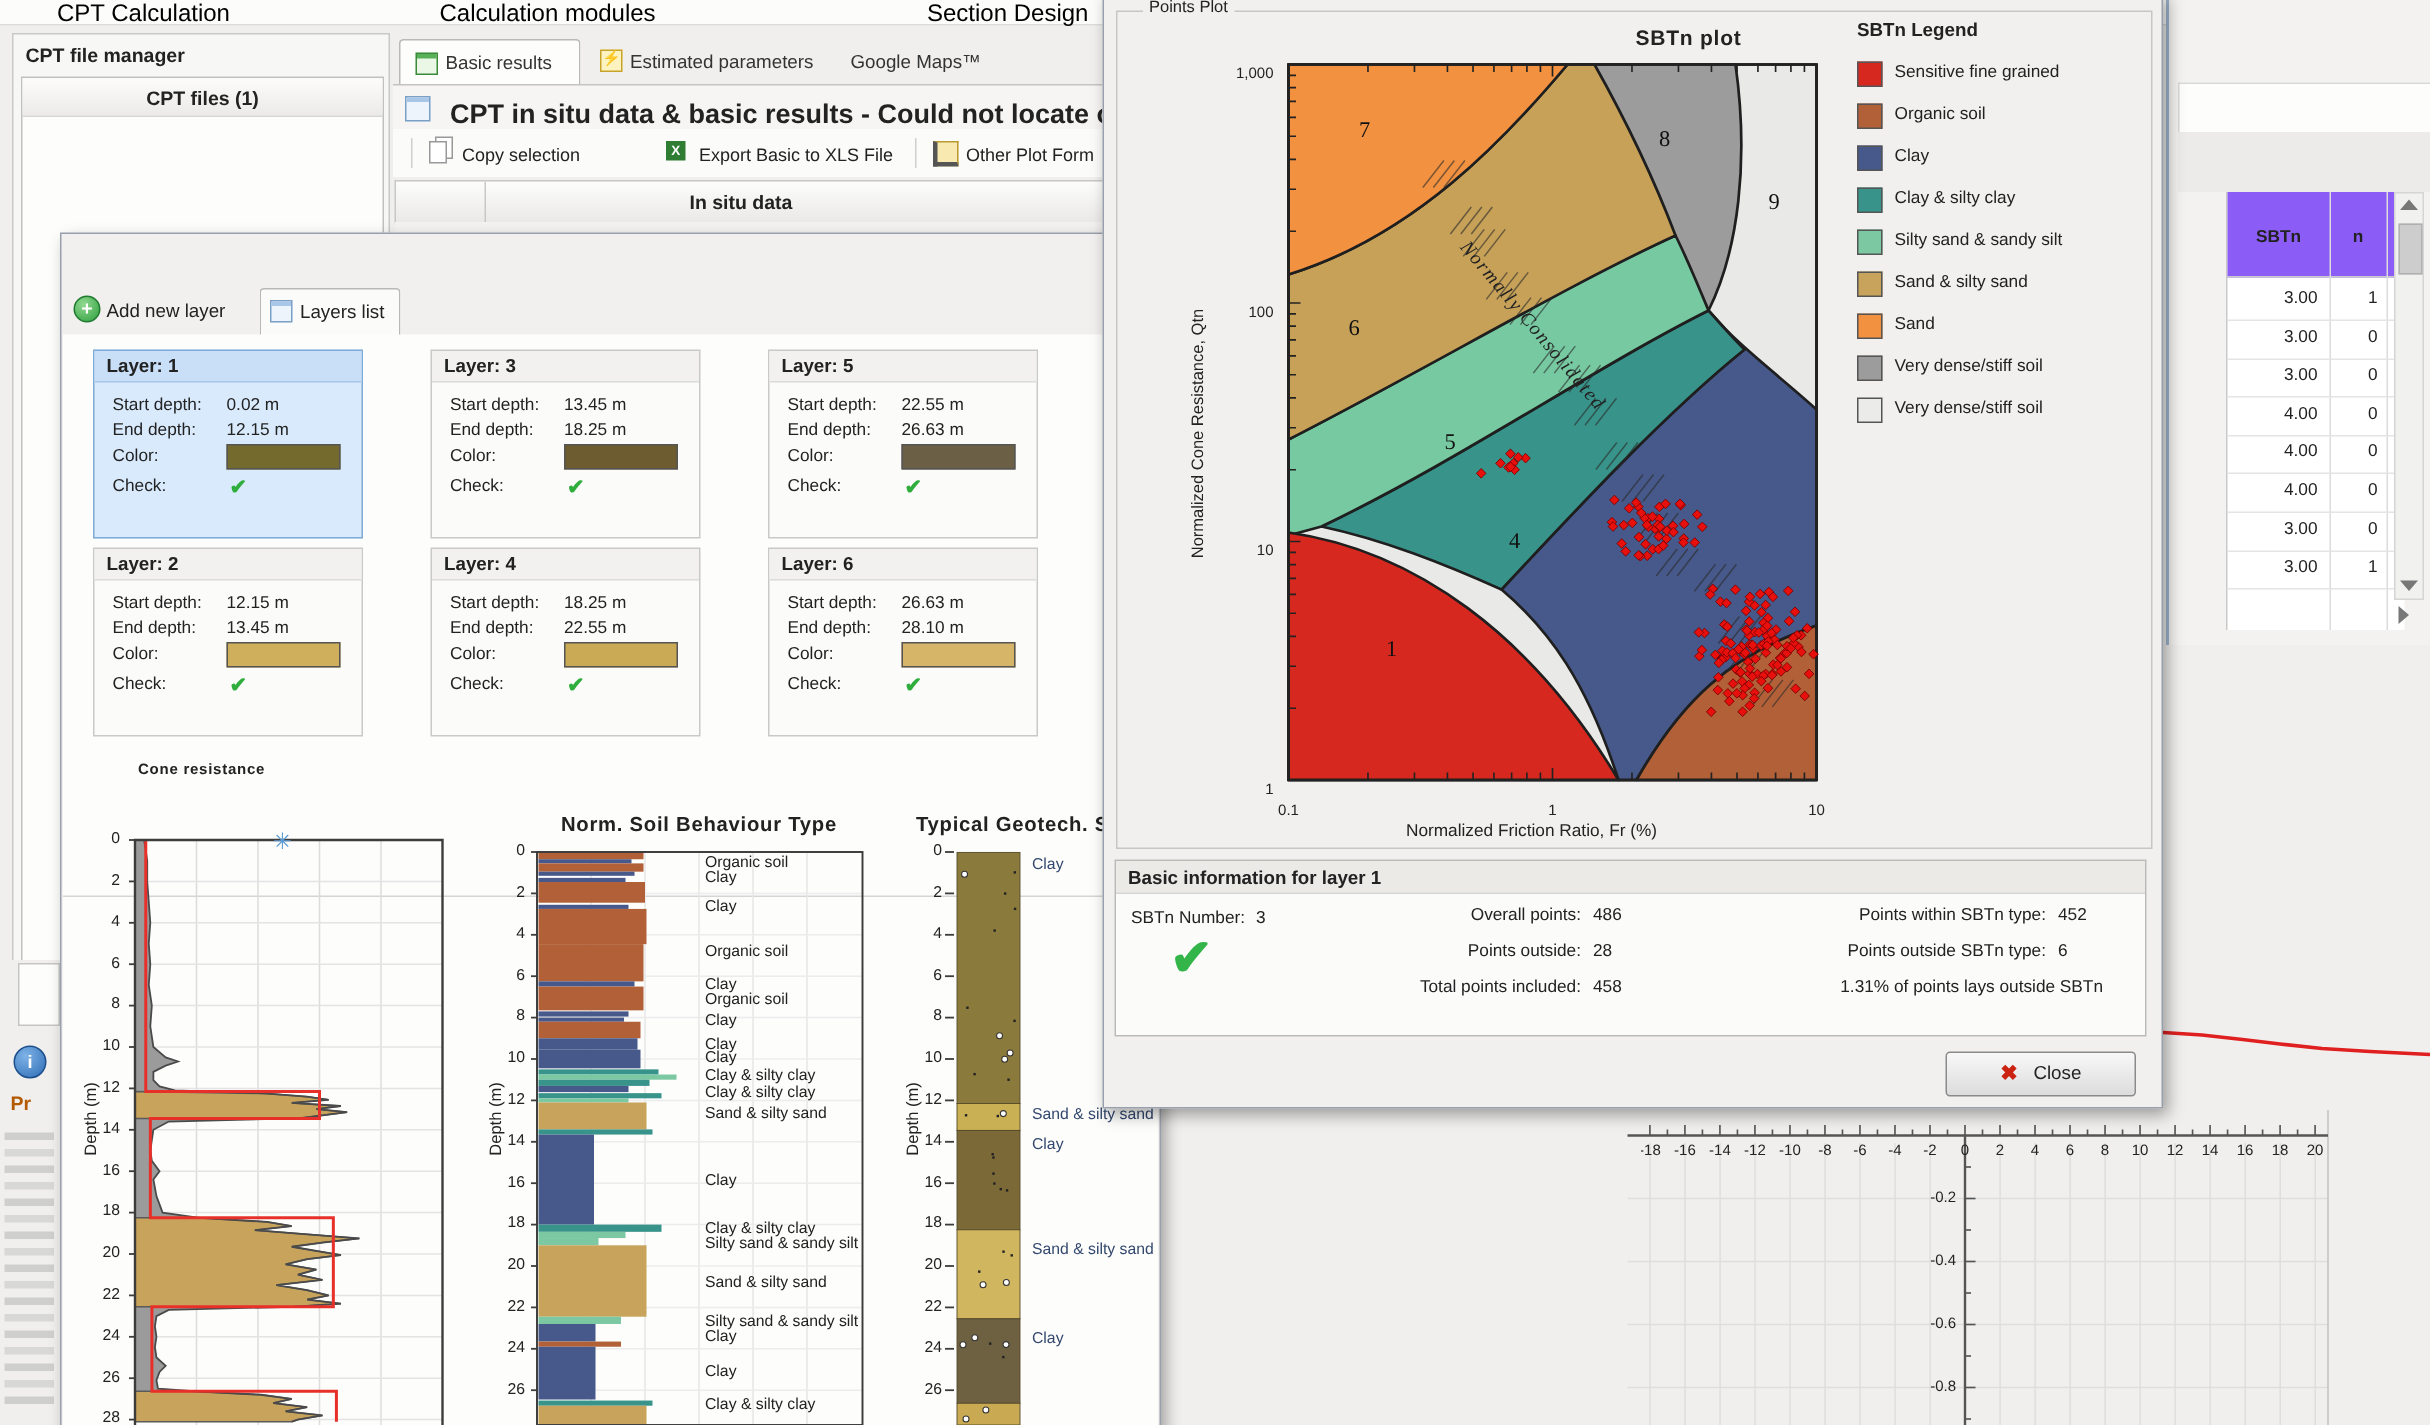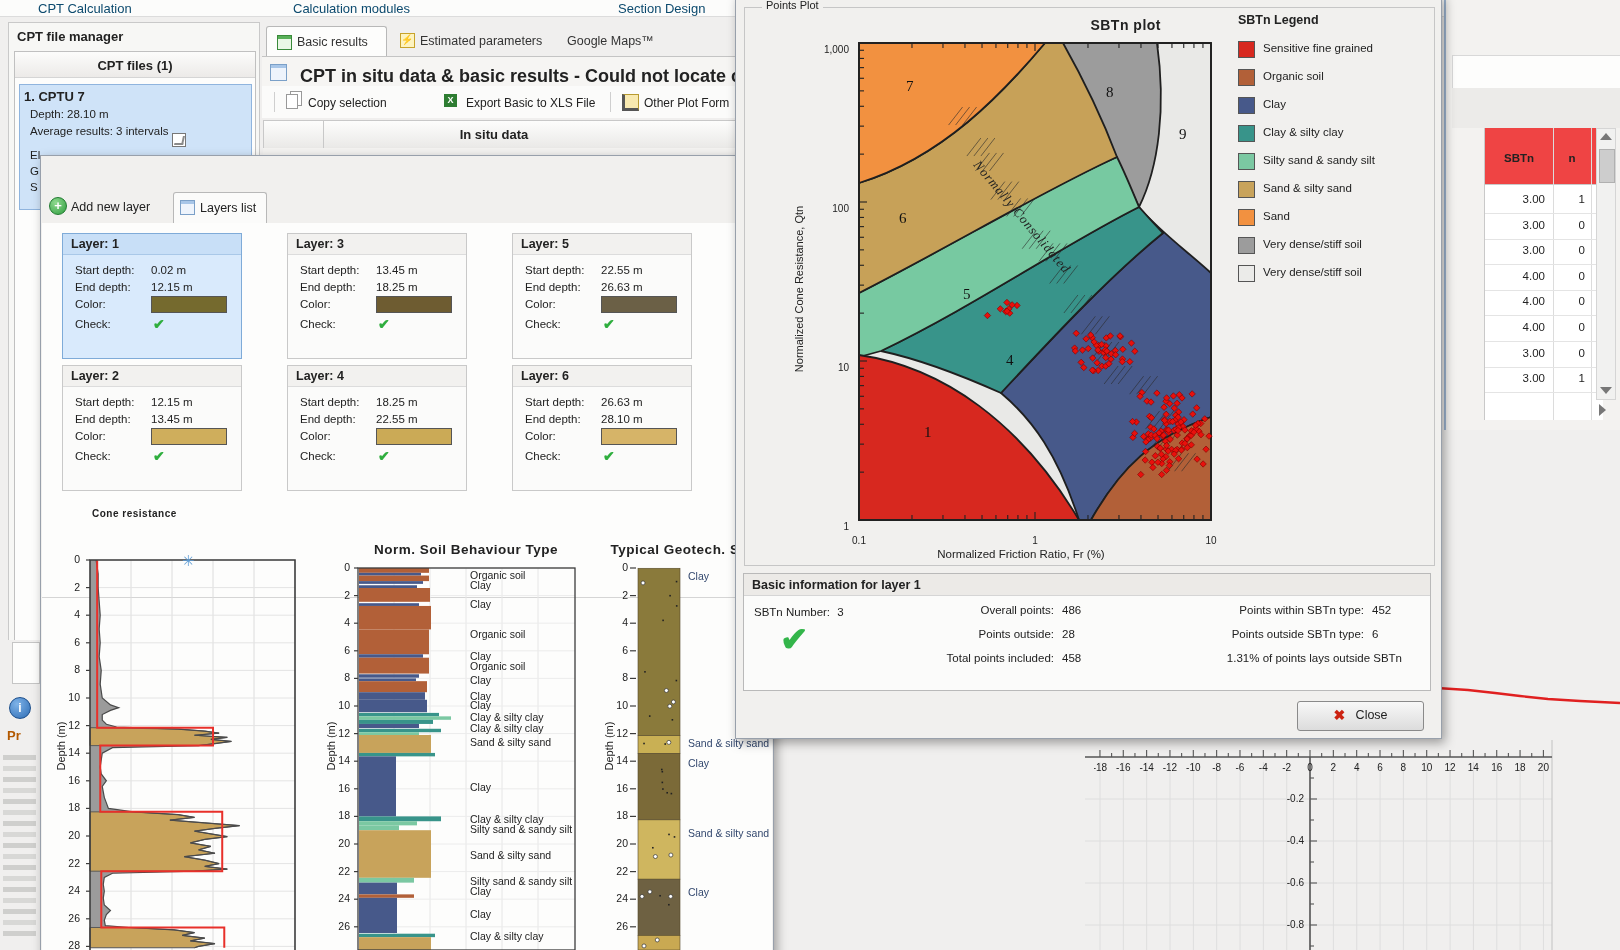--- a/index.html
+++ b/index.html
@@ -1,21 +1,21 @@
 <!DOCTYPE html>
 <html><head>
 <meta charset="utf-8">
 <style>
   html,body{margin:0;padding:0;background:#e8e8e6;}
   #screen{position:relative;width:1620px;height:950px;overflow:hidden;background:#f0efee;
     font-family:"Liberation Sans",sans-serif;color:#222;}
   .abs{position:absolute;}
   .b{font-weight:bold;}
   .panel{background:#f7f7f5;border:1px solid #c9c9c9;}
-  .menu-item{font-size:13px;color:#0c4a6e;}
+  .menu-item{font-size:16px;color:#000000;}
   .tab{font-size:12.5px;color:#333;}
   .card{background:#fbfbfa;border:1px solid #c9c9c9;font-size:11.5px;}
   .card.sel{background:#d9eafc;border:1px solid #7fabd8;}
   .card-head{height:21px;border-bottom:1px solid #dcdcdc;background:#f2f1ef;
     font-weight:bold;font-size:12.5px;padding:3px 0 0 8px;box-sizing:border-box;}
   .card.sel .card-head{background:#c8dff7;border-bottom:1px solid #a9c8e8;}
   .check{color:#2fae3e;font-weight:bold;font-size:14px;line-height:12px;}
   .dlg{background:#f1f0ee;border:1px solid #98a0ab;box-shadow:3px 4px 10px rgba(0,0,0,.35);}
   .gbox{border:1px solid #c6c6c6;background:#f1f0ee;}
   .swatch{border:1px solid #555;}
@@ -31,31 +31,20 @@
   <div class="abs" style="left:0;top:0;width:1620px;height:16px;background:#fcfcfb;border-bottom:1px solid #dcdcdc;">
     <span class="abs menu-item" style="left:38px;top:1px;">CPT Calculation</span>
     <span class="abs menu-item" style="left:293px;top:1px;">Calculation modules</span>
     <span class="abs menu-item" style="left:618px;top:1px;">Section Design</span>
   </div>
 
   <div class="abs panel" style="left:8px;top:22px;width:250px;height:626px;">
     <div class="abs b" style="left:8px;top:6px;font-size:13px;">CPT file manager</div>
     <div class="abs" style="left:5px;top:28px;width:240px;height:590px;background:#fdfdfc;border:1px solid #c0c0c0;">
       <div class="abs b" style="left:0;top:0;width:240px;height:26px;text-align:center;padding-top:6px;box-sizing:border-box;font-size:13px;background:linear-gradient(#fcfcfb,#eceae8);border-bottom:1px solid #d5d5d5;">CPT files (1)</div>
-      <div class="abs" style="left:4px;top:32px;width:231px;height:124px;background:#cfe3f8;border:1px solid #8fb4de;">
-        <div class="abs b" style="left:4px;top:4px;font-size:13px;">1. CPTU 7</div>
-        <div class="abs" style="left:10px;top:23px;font-size:11.5px;">Depth: 28.10 m</div>
-        <div class="abs" style="left:10px;top:40px;font-size:11.5px;">Average results: 3 intervals</div>
-        <div class="abs" style="left:152px;top:48px;width:12px;height:12px;background:#fff;border:1px solid #777;">
-          <div class="abs" style="left:2px;top:2px;width:7px;height:7px;border-right:2px solid #8a8a8a;border-bottom:2px solid #8a8a8a;transform:skewX(-12deg);"></div>
-        </div>
-        <div class="abs" style="left:10px;top:64px;font-size:11.5px;">El</div>
-        <div class="abs" style="left:10px;top:80px;font-size:11.5px;">G</div>
-        <div class="abs" style="left:10px;top:96px;font-size:11.5px;">S</div>
-      </div>
     </div>
   </div>
 
   <div class="abs" style="left:0;top:640px;width:44px;height:310px;background:#f0efee;">
     <div class="abs" style="left:12px;top:2px;width:26px;height:40px;background:#fdfdfc;border:1px solid #c5c5c5;"></div>
     <div class="abs" style="left:9px;top:57px;width:20px;height:20px;border-radius:50%;background:radial-gradient(circle at 35% 30%,#7fb3e8,#2d6cb4);border:1px solid #1d4f8c;color:#fff;font-size:12px;font-weight:bold;text-align:center;line-height:20px;">i</div>
     <div class="abs b" style="left:7px;top:88px;font-size:13px;color:#b35900;">Pr</div>
     <div id="tiny-rows">
         <div style="position: absolute; left: 3px; top: 115px; width: 33px; height: 5px; background: rgb(207, 207, 205);"></div>
         <div style="position: absolute; left: 3px; top: 126px; width: 33px; height: 5px; background: rgb(216, 216, 214);"></div>
@@ -446,21 +435,21 @@
       <div style="position: absolute; left: 688px; top: 737.26px; width: 82px; font-size: 10.5px; color: rgb(51, 72, 110); white-space: nowrap; overflow: hidden;">Sand &amp; silty sand</div>
       <div style="position: absolute; left: 688px; top: 756.58px; width: 82px; font-size: 10.5px; color: rgb(51, 72, 110); white-space: nowrap; overflow: hidden;">Clay</div>
       <div style="position: absolute; left: 688px; top: 826.96px; width: 82px; font-size: 10.5px; color: rgb(51, 72, 110); white-space: nowrap; overflow: hidden;">Sand &amp; silty sand</div>
       <div style="position: absolute; left: 688px; top: 886.3px; width: 82px; font-size: 10.5px; color: rgb(51, 72, 110); white-space: nowrap; overflow: hidden;">Clay</div>
     </div>
 
   <div class="abs" style="left:1444px;top:0;width:176px;height:430px;background:#f3f2f0;border-left:2px solid #9eb6d2;">
     <div class="abs" style="left:6px;top:55px;width:170px;height:33px;background:#fdfdfc;border:1px solid #d8d8d8;border-right:none;"></div>
     <div class="abs" style="left:6px;top:88px;width:170px;height:40px;background:#ecebe9;"></div>
     <div id="right-table" class="abs" style="left:38px;top:128px;width:118px;height:292px;background:#fff;border-left:1px solid #c9c9c9;font-size:11.5px;">
-        <div style="position: absolute; left: 0px; top: 0px; width: 112px; height: 56px; border-bottom: 1px solid rgb(201, 201, 201); background: #ef4444;">
+        <div style="position: absolute; left: 0px; top: 0px; width: 112px; height: 56px; border-bottom: 1px solid rgb(201, 201, 201); background: #8b5cf6;">
           <span style="position: absolute; left: 8px; top: 24px; width: 52px; text-align: center; font-weight: bold;">SBTn</span>
           <span style="position: absolute; left: 72px; top: 24px; width: 30px; text-align: center; font-weight: bold;">n</span>
         </div>
         <div style="position: absolute; left: 68px; top: 0px; width: 1px; height: 292px; background: rgb(220, 220, 220);"></div>
         <div style="position: absolute; left: 106px; top: 0px; width: 1px; height: 292px; background: rgb(220, 220, 220);"></div>
         <div style="position: absolute; left: 0px; top: 60px; width: 112px; height: 25px; border-bottom: 1px solid rgb(228, 228, 228);">
           <span style="position: absolute; left: 0px; top: 5px; width: 60px; text-align: right;">3.00</span>
           <span style="position: absolute; left: 64px; top: 5px; width: 36px; text-align: right;">1</span>
         </div>
         <div style="position: absolute; left: 0px; top: 85.6px; width: 112px; height: 25px; border-bottom: 1px solid rgb(228, 228, 228);">

